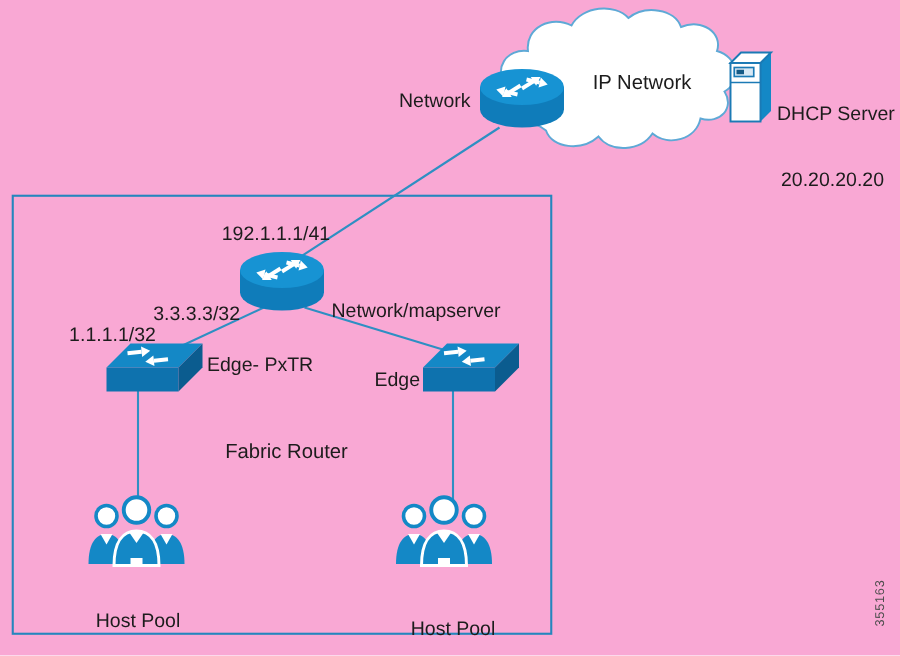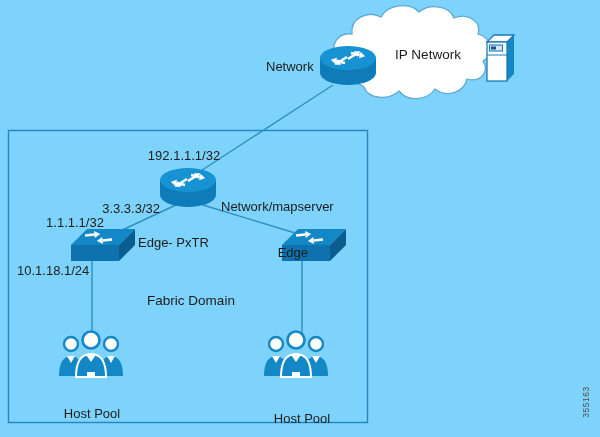--- a/index.html
+++ b/index.html
@@ -1,16 +1,16 @@
 <!DOCTYPE html>
 <html><head>
 <meta charset="utf-8">
 <style>
   html,body{margin:0;padding:0;background:#fff;}
-  #stage{position:relative;width:600px;height:437px;background:#7dd3fc;overflow:hidden;
+  #stage{position:relative;width:600px;height:437px;background:#f9a8d4;overflow:hidden;
          font-family:"Liberation Sans",sans-serif;color:#1c1c1c;}
   #shapes{position:absolute;left:0;top:0;}
   .lbl{position:absolute;font-size:13px;line-height:1.12;white-space:pre;}
   .center{text-align:center;}
   .right{text-align:right;}
   .lbl span{display:block;}
   #fig-num{position:absolute;left:566px;top:397px;width:40px;height:10px;
            transform:rotate(-90deg);transform-origin:center;
            font-size:8.5px;color:#4d4d4d;text-align:center;letter-spacing:.5px;}
 </style>
@@ -90,38 +90,41 @@
     <use href="#switch-sym" transform="translate(281,228)"></use>
     <use href="#people-sym" transform="translate(57,330)"></use>
     <use href="#people-sym" transform="translate(262,330)"></use>
     <use href="#server-sym" transform="translate(485,35)"></use>
   </svg>
 
   <div class="lbl center" style="left:383px;top:47px;width:90px;font-size:13.5px;">IP Network</div>
 
   <div class="lbl right" style="left:266px;top:60px;width:46px;">Network</div>
 
+  <div class="lbl center" style="left:518px;top:40px;width:74px;">
+    <span>DHCP Server</span>
+    <span>20.20.20.20</span>
+  </div>
 
-  <div class="lbl center" style="left:143px;top:149px;width:82px;">192.1.1.1/32</div>
+  <div class="lbl center" style="left:143px;top:149px;width:82px;">192.1.1.1/41</div>
 
   <div class="lbl center" style="left:221px;top:171px;width:112px;">
     <span>Network/mapserver</span>
   </div>
 
   <div class="lbl right" style="left:96px;top:186px;width:64px;margin-top:16px;">3.3.3.3/32</div>
 
   <div class="lbl center" style="left:43px;top:216px;width:64px;">1.1.1.1/32</div>
 
   <div class="lbl" style="left:138px;top:236px;width:74px;">Edge- PxTR</div>
 
-  <div class="lbl" style="left:17px;top:264px;width:76px;">10.1.18.1/24</div>
 
-  <div class="lbl right" style="left:244px;top:246px;width:36px;margin-left:28px;">Edge</div>
+  <div class="lbl right" style="left:244px;top:246px;width:36px;">Edge</div>
 
-  <div class="lbl center" style="left:138px;top:293px;width:106px;font-size:13.5px;">Fabric Domain</div>
+  <div class="lbl center" style="left:138px;top:293px;width:106px;font-size:13.5px;">Fabric Router</div>
 
   <div class="lbl center" style="left:26px;top:378px;width:132px;">
     <span>Host Pool</span>
     
     
   </div>
 
   <div class="lbl center" style="left:231px;top:383px;width:142px;">
     <span>Host Pool</span>
     

